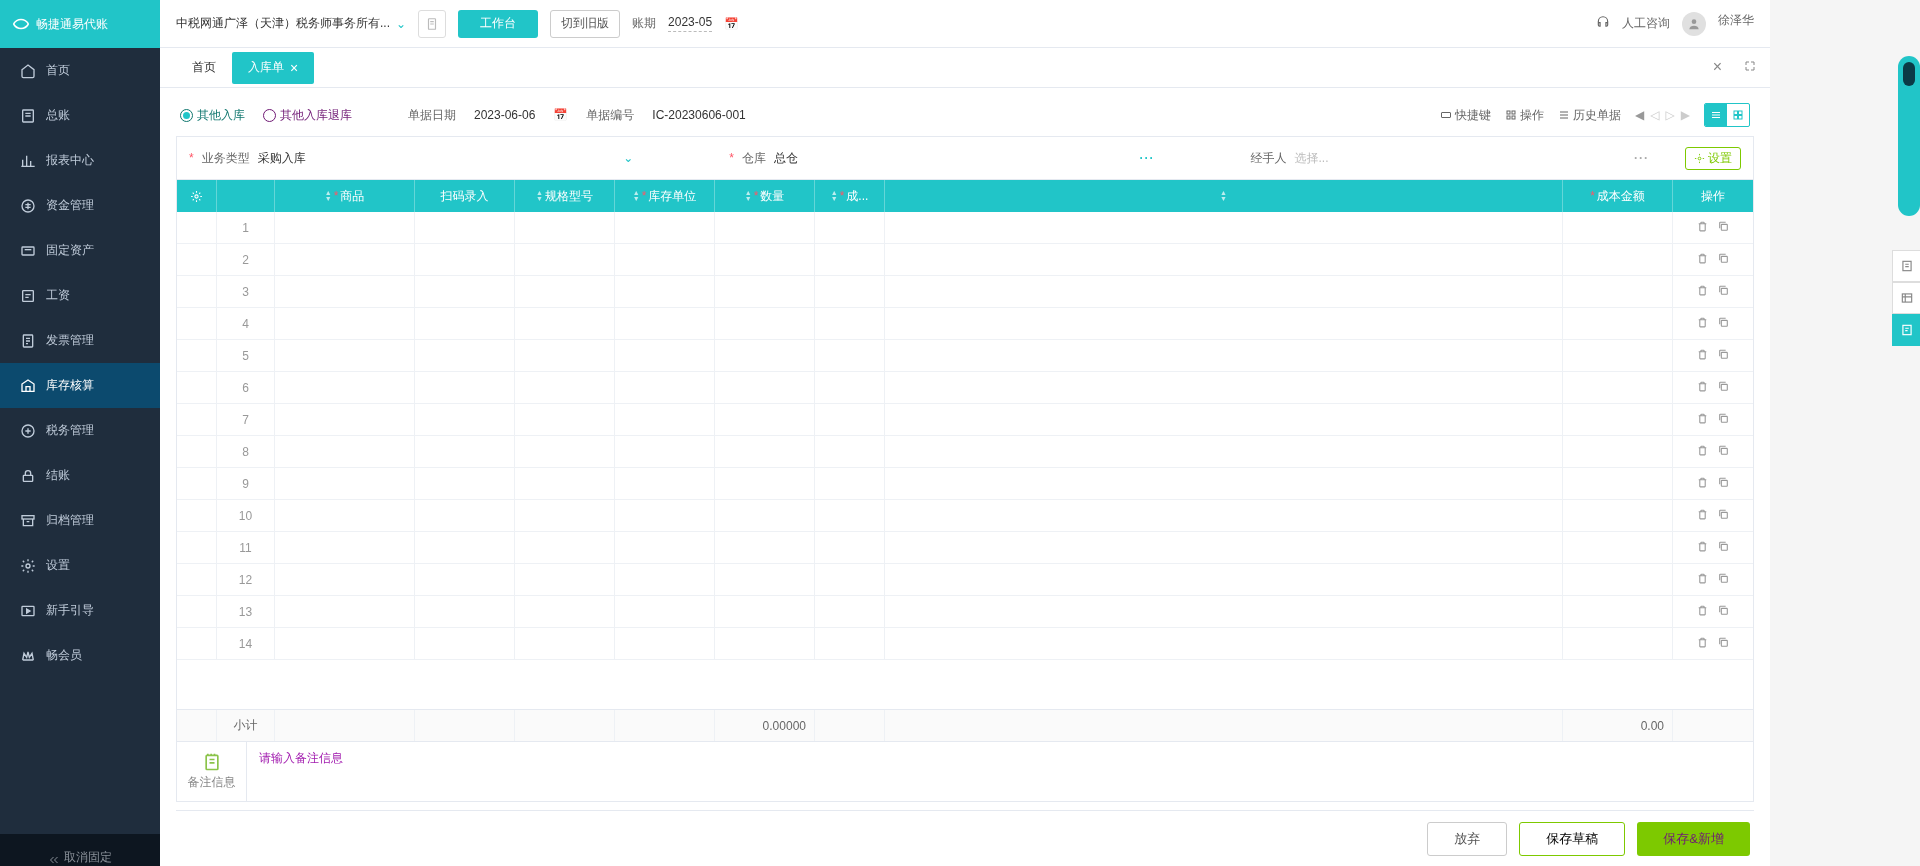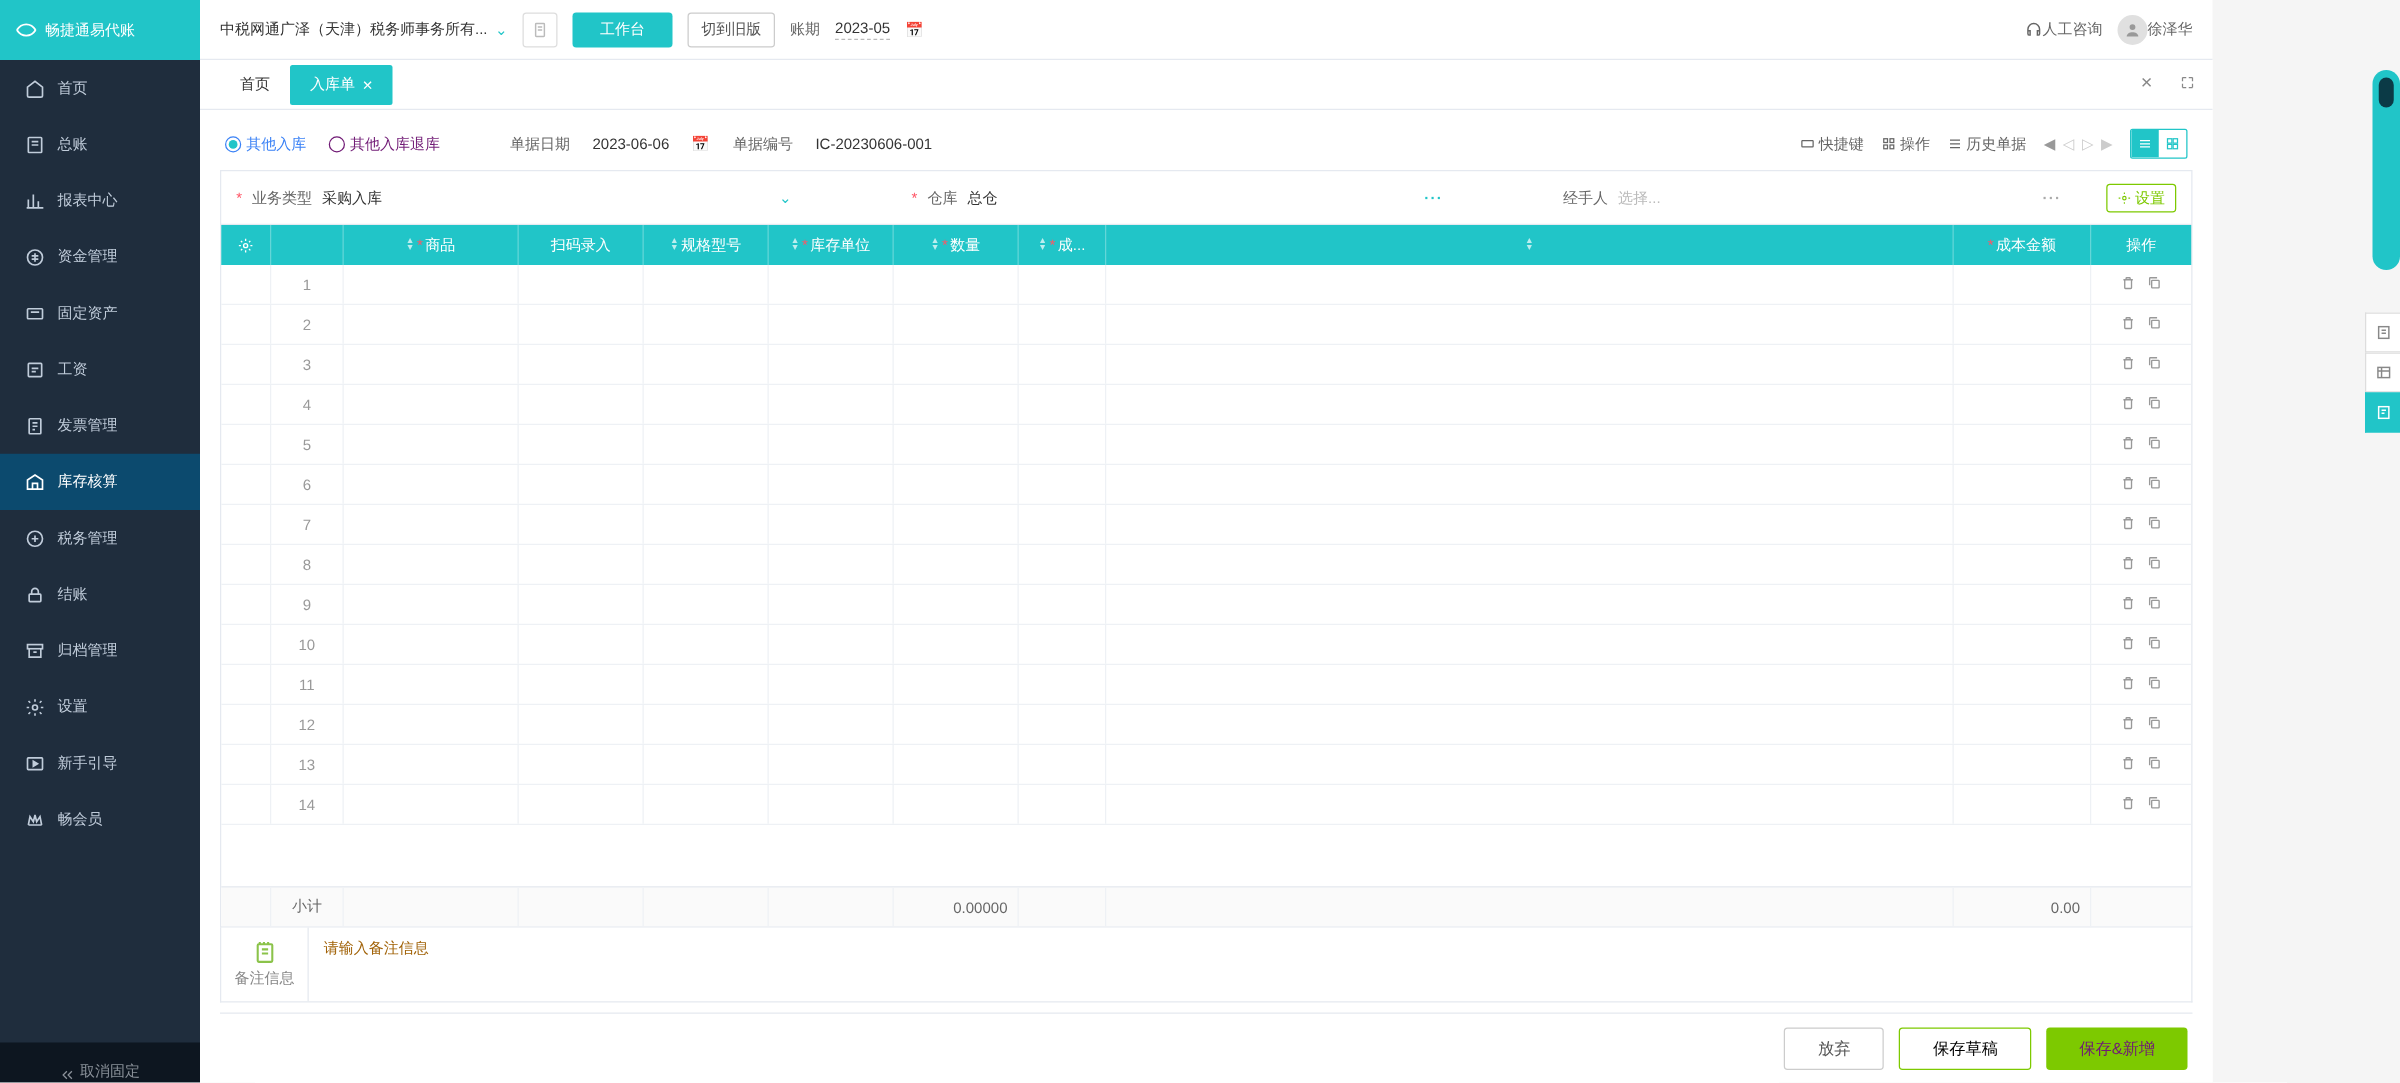--- a/index.html
+++ b/index.html
@@ -16,32 +16,32 @@
 .topbar{height:48px;display:flex;align-items:center;padding:0 16px;gap:12px;border-bottom:1px solid #e5e9f0}
 .company{display:flex;align-items:center;gap:6px;color:#333;cursor:pointer}
 .chev{color:#21c5c8}
 .icon-btn-sq{width:28px;height:28px;border:1px solid #ddd;border-radius:3px;display:flex;align-items:center;justify-content:center;color:#bbb;cursor:pointer}
 .pill-btn{height:28px;padding:0 22px;background:#21c5c8;color:#fff;border-radius:3px;display:flex;align-items:center;cursor:pointer;border:none}
 .ghost-btn{height:28px;padding:0 10px;background:#fff;color:#555;border:1px solid #ccc;border-radius:3px;display:flex;align-items:center;cursor:pointer}
 .period-lbl{color:#666}
 .period-val{color:#333;border-bottom:1px dashed #bbb;padding-bottom:2px}
 .cal-icon{color:#21c5c8}
 .topbar-spacer{flex:1}
-.top-link{display:flex;align-items:center;gap:0;color:#666;cursor:pointer}
+.top-link{display:flex;align-items:flex-start;gap:12px;color:#666;cursor:pointer}
 .avatar{width:24px;height:24px;border-radius:50%;background:#e0e0e0;display:flex;align-items:center;justify-content:center;color:#999}
 .tabs{height:40px;display:flex;align-items:center;padding:0 16px;border-bottom:1px solid #e5e9f0;background:#fff;position:relative}
 .tab{height:32px;padding:0 16px;display:flex;align-items:center;gap:6px;color:#333;cursor:pointer;border-radius:2px}
 .tab.active{background:#21c5c8;color:#fff}
 .tab-close{font-size:14px;line-height:1}
 .tabs-close-all{position:absolute;right:48px;top:10px;color:#888;cursor:pointer;font-size:16px}
 .tabs-expand{position:absolute;right:14px;top:12px;color:#888;cursor:pointer}
 .content{flex:1;padding:10px 16px 0;display:flex;flex-direction:column;min-height:0;background:#fff;position:relative}
 .doc-hdr{height:34px;display:flex;align-items:center;gap:18px;padding:0 4px}
 .radio{display:flex;align-items:center;gap:4px;cursor:pointer;color:#701a75}
-.radio.sel{color:#3b82f6}
+.radio.sel{color:#0f766e}
 .radio-dot{width:13px;height:13px;border-radius:50%;border:1px solid currentColor;display:flex;align-items:center;justify-content:center}
 .radio.sel .radio-dot::after{content:"";width:7px;height:7px;border-radius:50%;background:#21c5c8}
 .hdr-lbl{color:#666}
 .hdr-val{color:#333}
 .hdr-right{margin-left:auto;display:flex;align-items:center;gap:14px;color:#666}
 .hdr-right .lnk{display:flex;align-items:center;gap:3px;cursor:pointer}
 .nav-pg{display:flex;align-items:center;gap:6px;color:#999}
 .view-toggle{display:flex;border:1px solid #21c5c8;border-radius:2px;overflow:hidden}
 .view-toggle span{width:22px;height:22px;display:flex;align-items:center;justify-content:center;cursor:pointer}
 .view-toggle .on{background:#21c5c8;color:#fff}
@@ -65,21 +65,21 @@
 .grow{display:flex;height:32px;border-bottom:1px solid #eef1f5}
 .gc{border-right:1px solid #eef1f5;display:flex;align-items:center;justify-content:center;color:#666}
 .gc:last-child{border-right:none}
 .gc.num{justify-content:flex-end;padding-right:8px}
 .gc.idx{color:#999}
 .op-ic{color:#999;cursor:pointer;margin:0 4px}
 .gfoot{display:flex;height:32px;border-top:1px solid #e5e9f0;background:#fafafa}
 .remark{display:flex;border:1px solid #e5e9f0;border-top:none;height:60px}
 .remark-l{width:70px;display:flex;flex-direction:column;align-items:center;justify-content:center;border-right:1px solid #e5e9f0;color:#888;gap:2px}
 .remark-l svg{color:#8bc34a}
-.remark-in{flex:1;padding:8px 12px;color:#a16207}
+.remark-in{flex:1;padding:8px 12px;color:#a21caf}
 .footer{height:56px;display:flex;align-items:center;justify-content:flex-end;gap:12px;padding:0 4px;border-top:1px solid #e5e9f0;margin-top:8px}
 .btn{height:34px;padding:0 26px;border-radius:3px;cursor:pointer;display:flex;align-items:center;font-size:13px}
 .btn.plain{border:1px solid #ccc;background:#fff;color:#555}
 .btn.prim-o{border:1px solid #7dc900;color:#000000;background:#fff}
 .btn.prim{background:#7dc900;color:#701a75;border:none}
 .side-tools{position:absolute;right:0;top:100px;width:28px;display:flex;flex-direction:column;gap:0}
 .st{width:28px;height:32px;border:1px solid #ddd;border-right:none;display:flex;align-items:center;justify-content:center;color:#888;cursor:pointer;background:#fff}
 .st.act{background:#21c5c8;color:#fff;border-color:#21c5c8}
 .slider-widget{position:absolute;right:0;top:56px;width:22px;height:160px;background:#21c5c8;border-radius:11px;display:flex;flex-direction:column;align-items:center;padding:6px 0}
 .slider-knob{width:12px;height:24px;background:#0b3a46;border-radius:6px}

